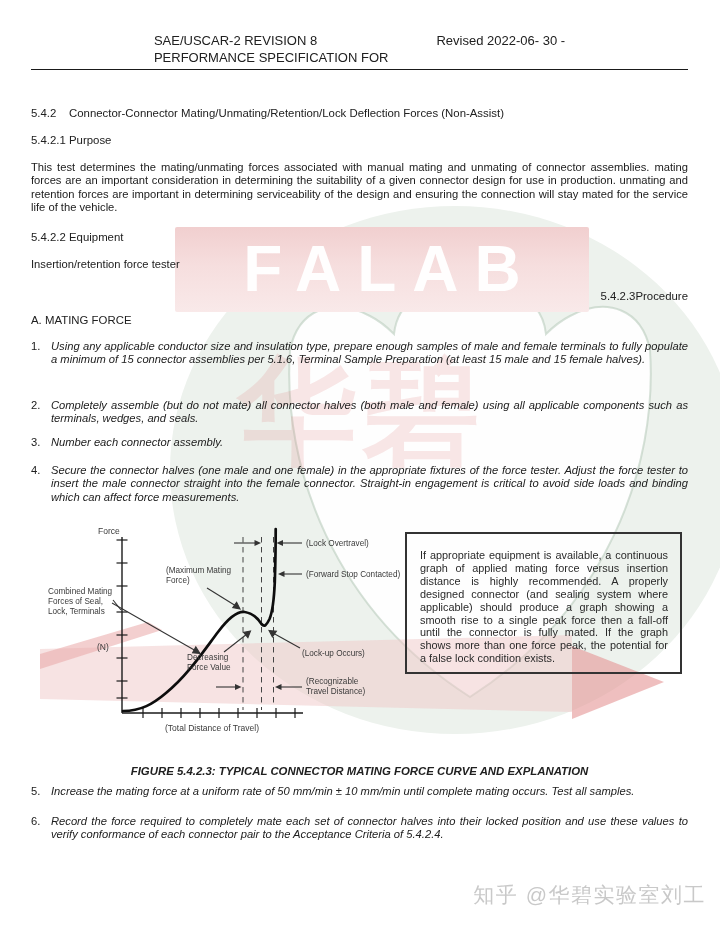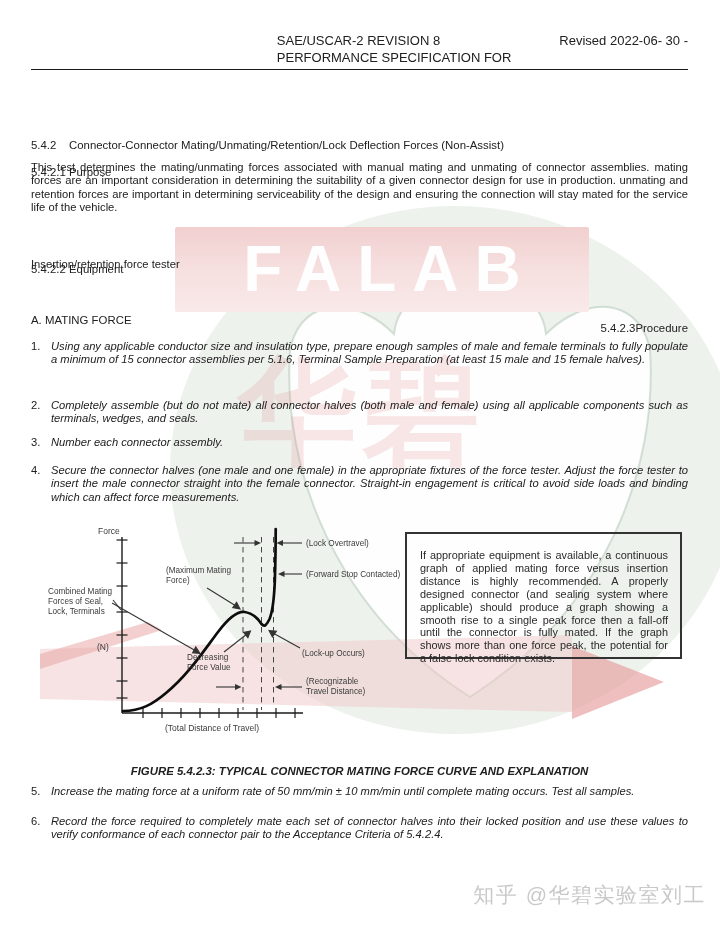--- a/index.html
+++ b/index.html
@@ -29,33 +29,33 @@
     font-size:21px; letter-spacing:1.5px; color:#c9c9c9;
     text-shadow:1px 1px 0 rgba(255,255,255,0.9);
     white-space:nowrap;
   }
   
   .content { position:absolute; inset:0; z-index:4; }
   .blk { position:absolute; left:31px; width:657px; }
   .body-text { font-size:11.2px; line-height:13.4px; text-align:justify; }
   .hdr {
     position:absolute; left:31px; top:32px; width:657px;
-    display:flex; justify-content:flex-end;
+    display:flex; justify-content:center;
     font-size:13px; line-height:17px;
     border-bottom:1.5px solid #1a1a1a; padding-bottom:3px;gap:48px;
   }
   .hdr-right { text-align:right; display:flex; justify-content:space-between; }
   .sec { font-size:11.4px; white-space:nowrap; }
-  .sec-num { display:inline-block; min-width:38px;margin-top:32px; }
+  .sec-num { display:inline-block; min-width:38px; }
   .item { display:flex; }
   .item-num { flex:0 0 20px; width:20px; }
   .item-letter { flex:0 0 14px; width:14px; }
   .item-body { flex:1;font-style:italic; }
   .note-box {
-    position:absolute; left:405px; top:532px; width:277px; height:127px;
+    position:absolute; left:405px; top:532px; width:277px; height:142px;
     box-sizing:border-box; border:2px solid #333;
     padding:15px 12px 13px 13px;
     font-size:10.9px; line-height:12.9px; text-align:justify; color:#2a2a2a;
   }
   .caption {
     position:absolute; left:31px; top:753px; width:657px;
     text-align:center; font-weight:bold; font-style:italic; font-size:11.4px;
     white-space:nowrap;
     margin-top:12px;
   }

